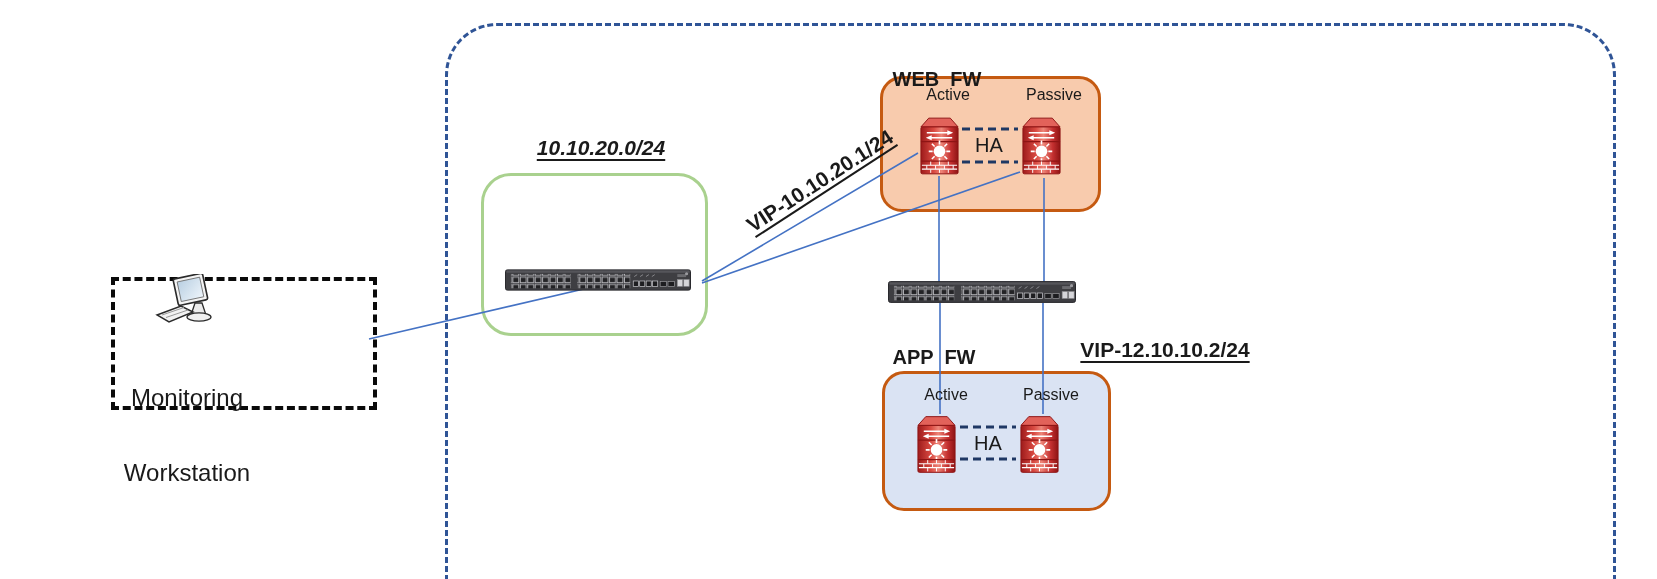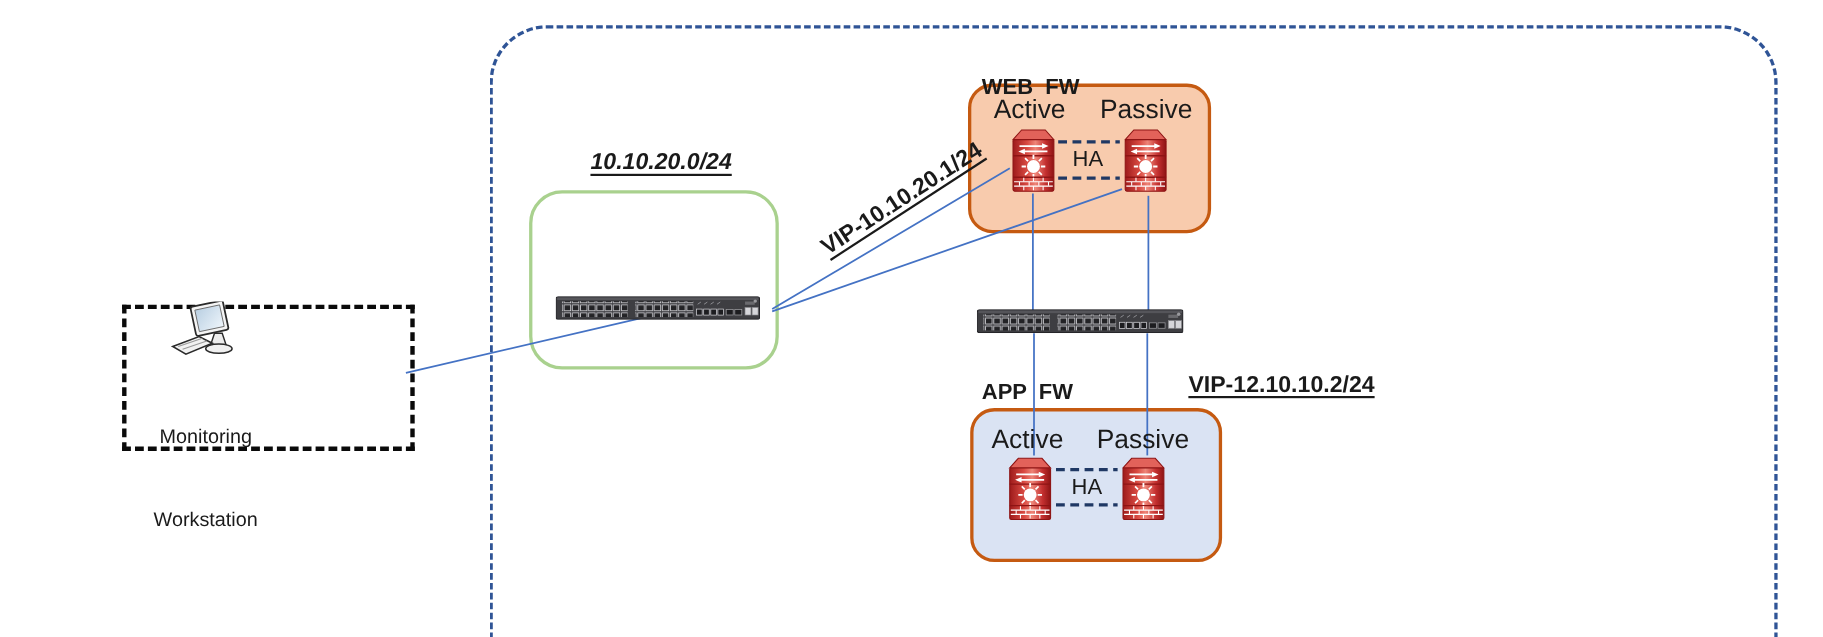--- a/index.html
+++ b/index.html
@@ -23,24 +23,24 @@
   }
   .fw-box{border:3px solid #C55A11;border-radius:22px;z-index:2;}
   .web-box{left:880px;top:76px;width:215px;height:130px;background:#F8CBAD;}
   .app-box{left:882px;top:371px;width:223px;height:134px;background:#DAE3F3;}
   
   .wires{left:0;top:0;z-index:4;pointer-events:none;}
   
   .lbl{position:absolute;z-index:6;white-space:pre;}
   .bold-u{font-weight:bold;font-size:21px;text-decoration:underline;text-decoration-thickness:2px;text-underline-offset:4px;}
   .title{font-weight:bold;font-size:20px;}
-  .plain{font-size:24px;}
+  .plain{font-size:16px;margin-left:12px;}
   .ha{font-size:20px;text-align:right;}
   .center{transform:translateX(-50%);}
-  .mon-label{text-align:center;line-height:25px;font-size:18px;}
+  .mon-label{text-align:center;line-height:25px;font-size:24px;}
   .vip-rot{transform:translate(-50%,-50%) rotate(-33deg);}
   
   .icon{position:absolute;z-index:5;line-height:0;}
 </style>
 </head>
 <body>
 
 <div class="stage">
 
   <svg width="0" height="0" style="position:absolute" aria-hidden="true">

